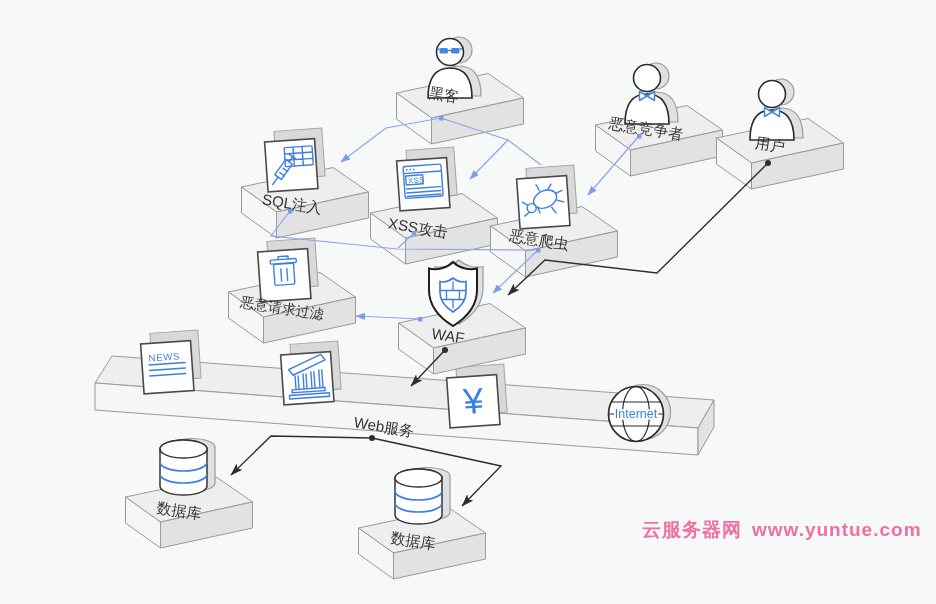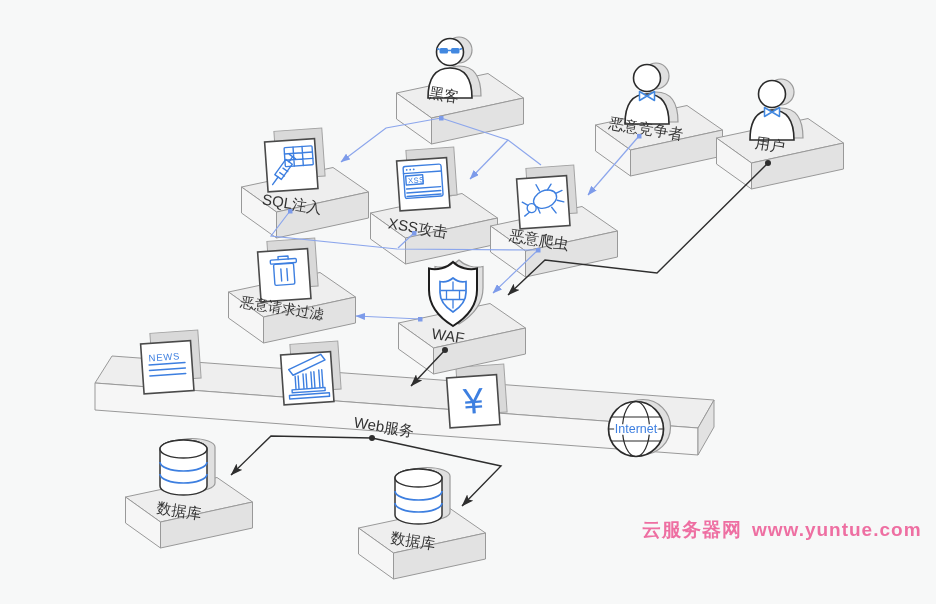--- a/index.html
+++ b/index.html
@@ -61,21 +61,21 @@
   </div>
 
   <div class="node card" style="left:444px;top:364px;">
     <svg width="66" height="66" viewBox="0 0 66 66">
       <rect class="back-card" x="14" y="2" width="48" height="48"></rect>
       <rect class="front-card" x="4" y="12" width="50" height="50"></rect>
       <text x="29" y="49" font-size="36" text-anchor="middle" class="blue-fill">¥</text>
     </svg>
   </div>
 
-  <div class="node" style="left:603px;top:396px;">
+  <div class="node" style="left:603px;top:381px;">
     <svg width="72" height="66" viewBox="0 0 72 66">
       <circle class="shadow" cx="40" cy="31" r="27.5"></circle>
       <circle class="ink" cx="33" cy="33" r="27.5" stroke-width="1.7"></circle>
       <ellipse cx="33" cy="33" rx="13.5" ry="27.5" fill="none" stroke="#2b2b2b" stroke-width="1.2"></ellipse>
       <path d="M8.3,21 H57.7 M5.5,33 H60.5 M8.3,45 H57.7" stroke="#2b2b2b" stroke-width="1.2" fill="none"></path>
       <text x="33" y="37" font-size="12.5" text-anchor="middle" fill="#3d7fe0" stroke="#ffffff" stroke-width="3.5" paint-order="stroke">Internet</text>
     </svg>
   </div>
 
   <div class="node" style="left:396px;top:73px;">

